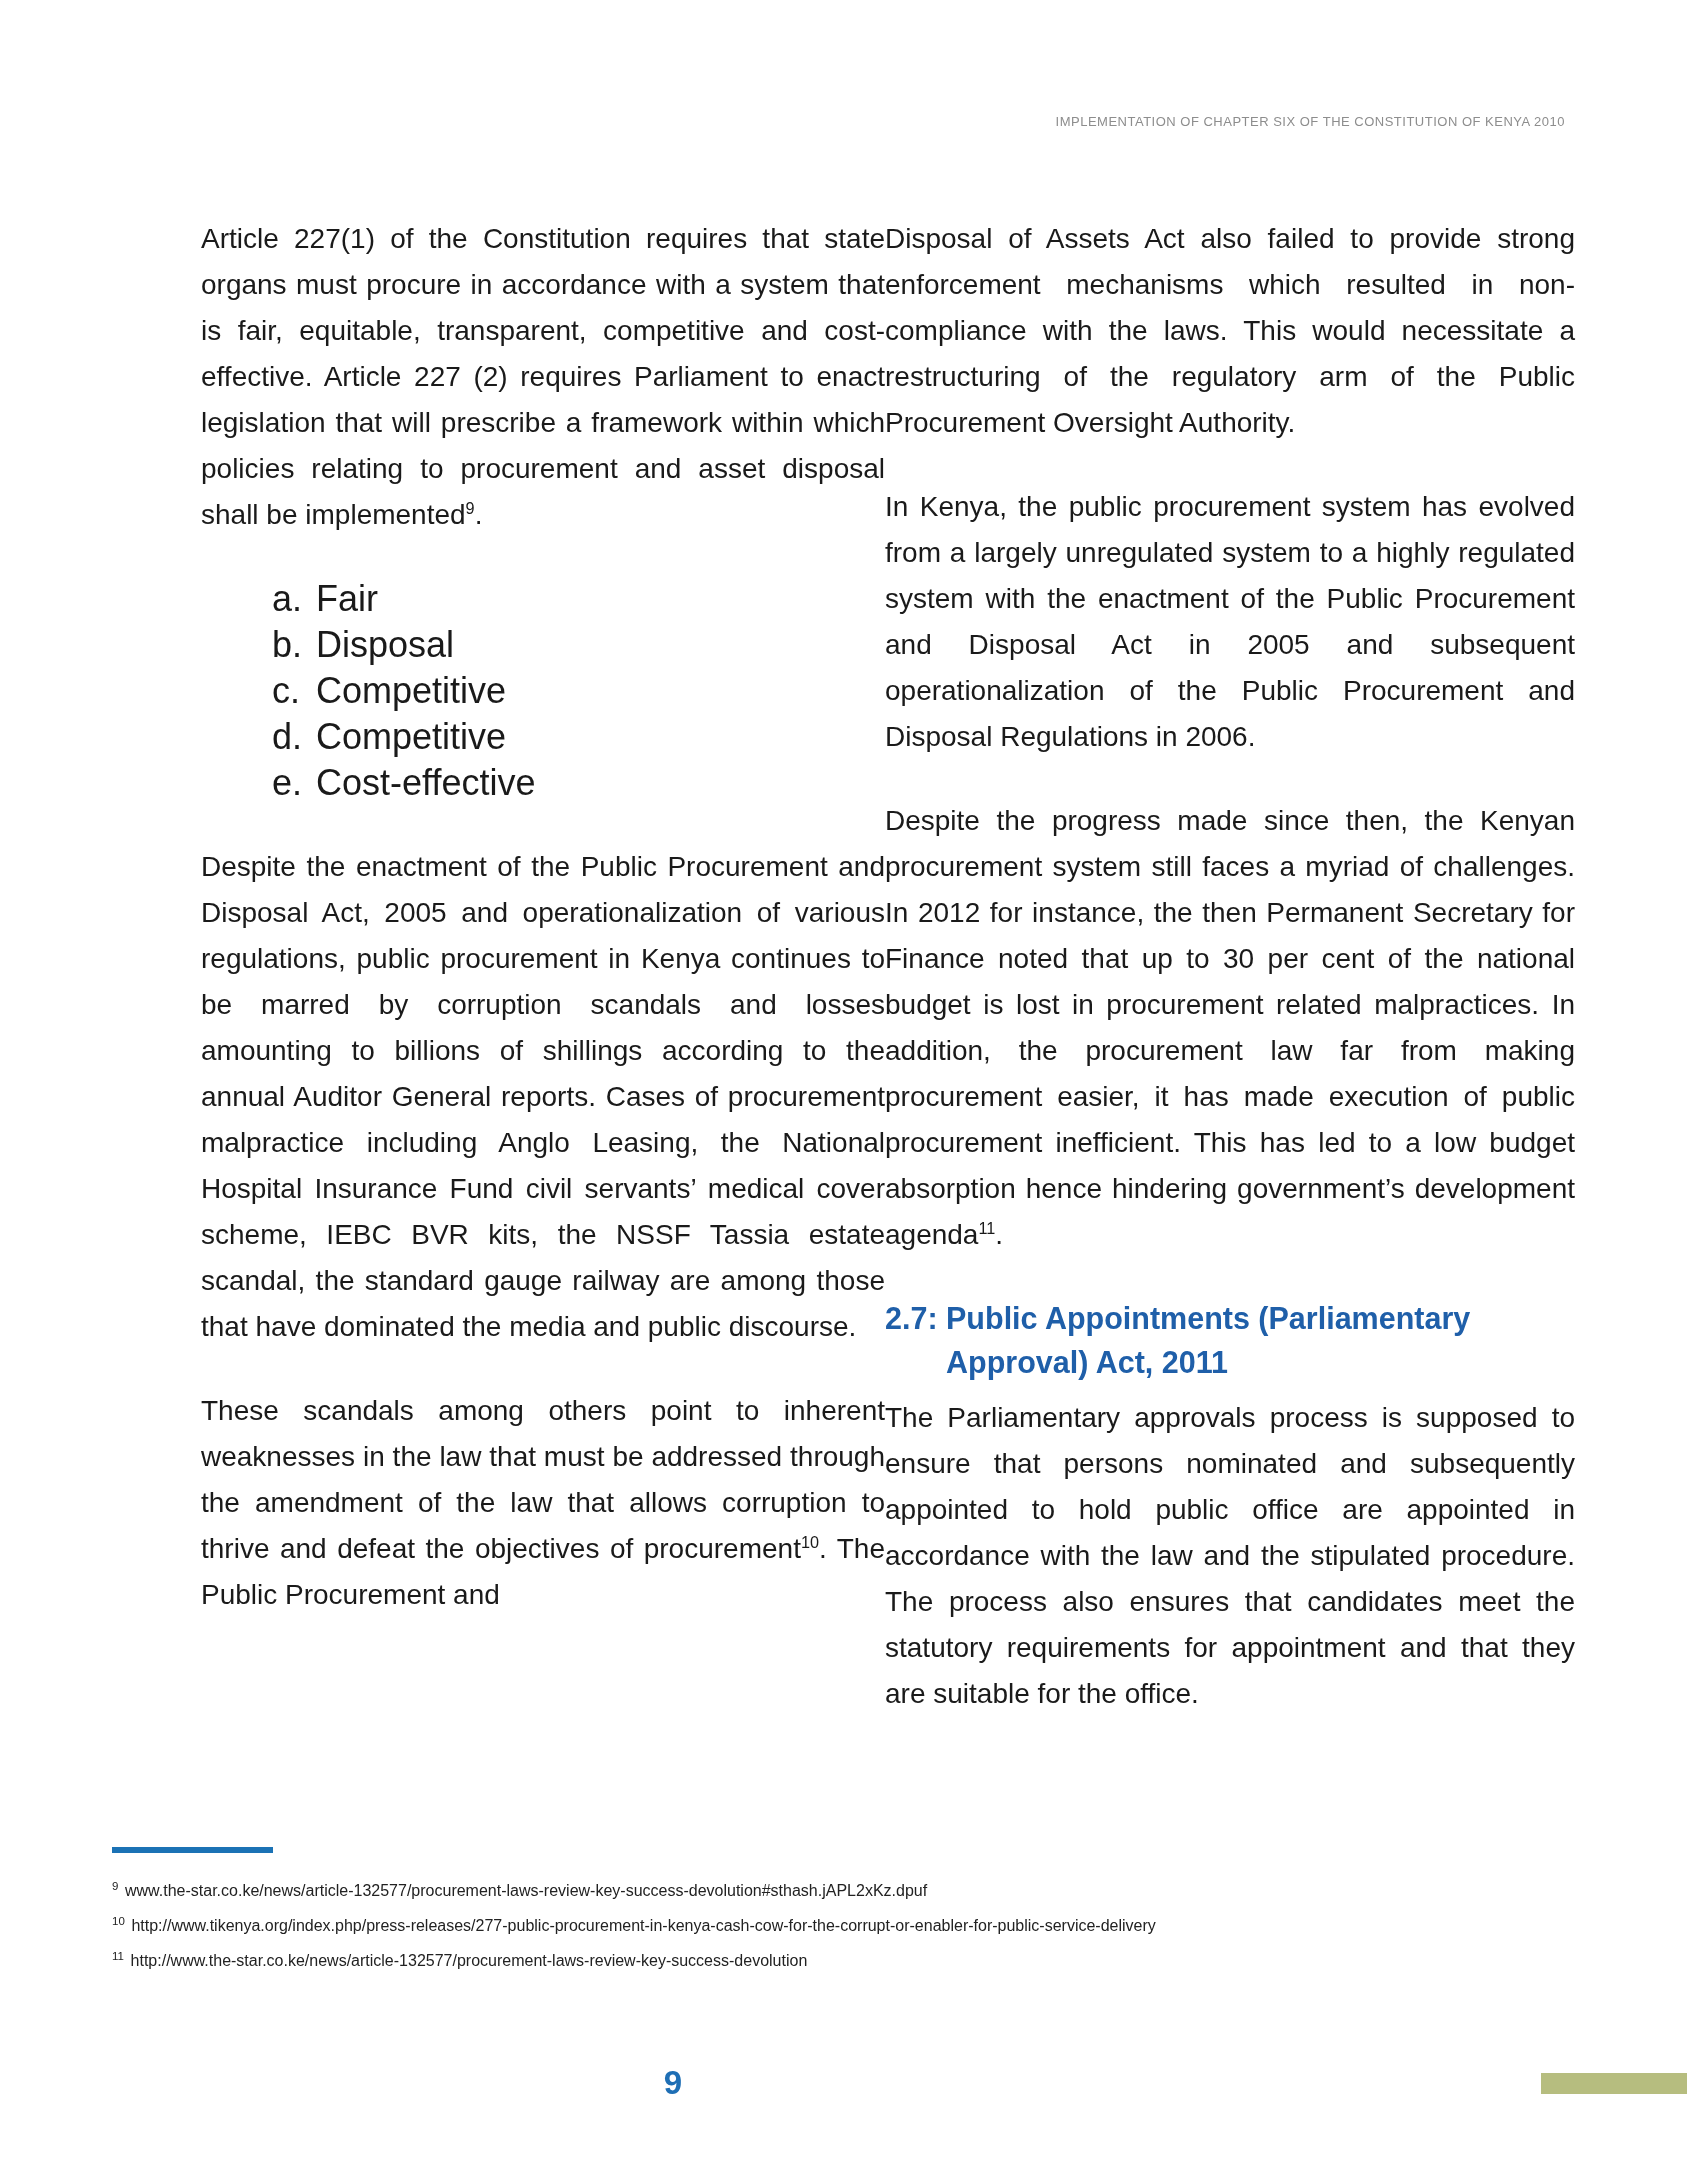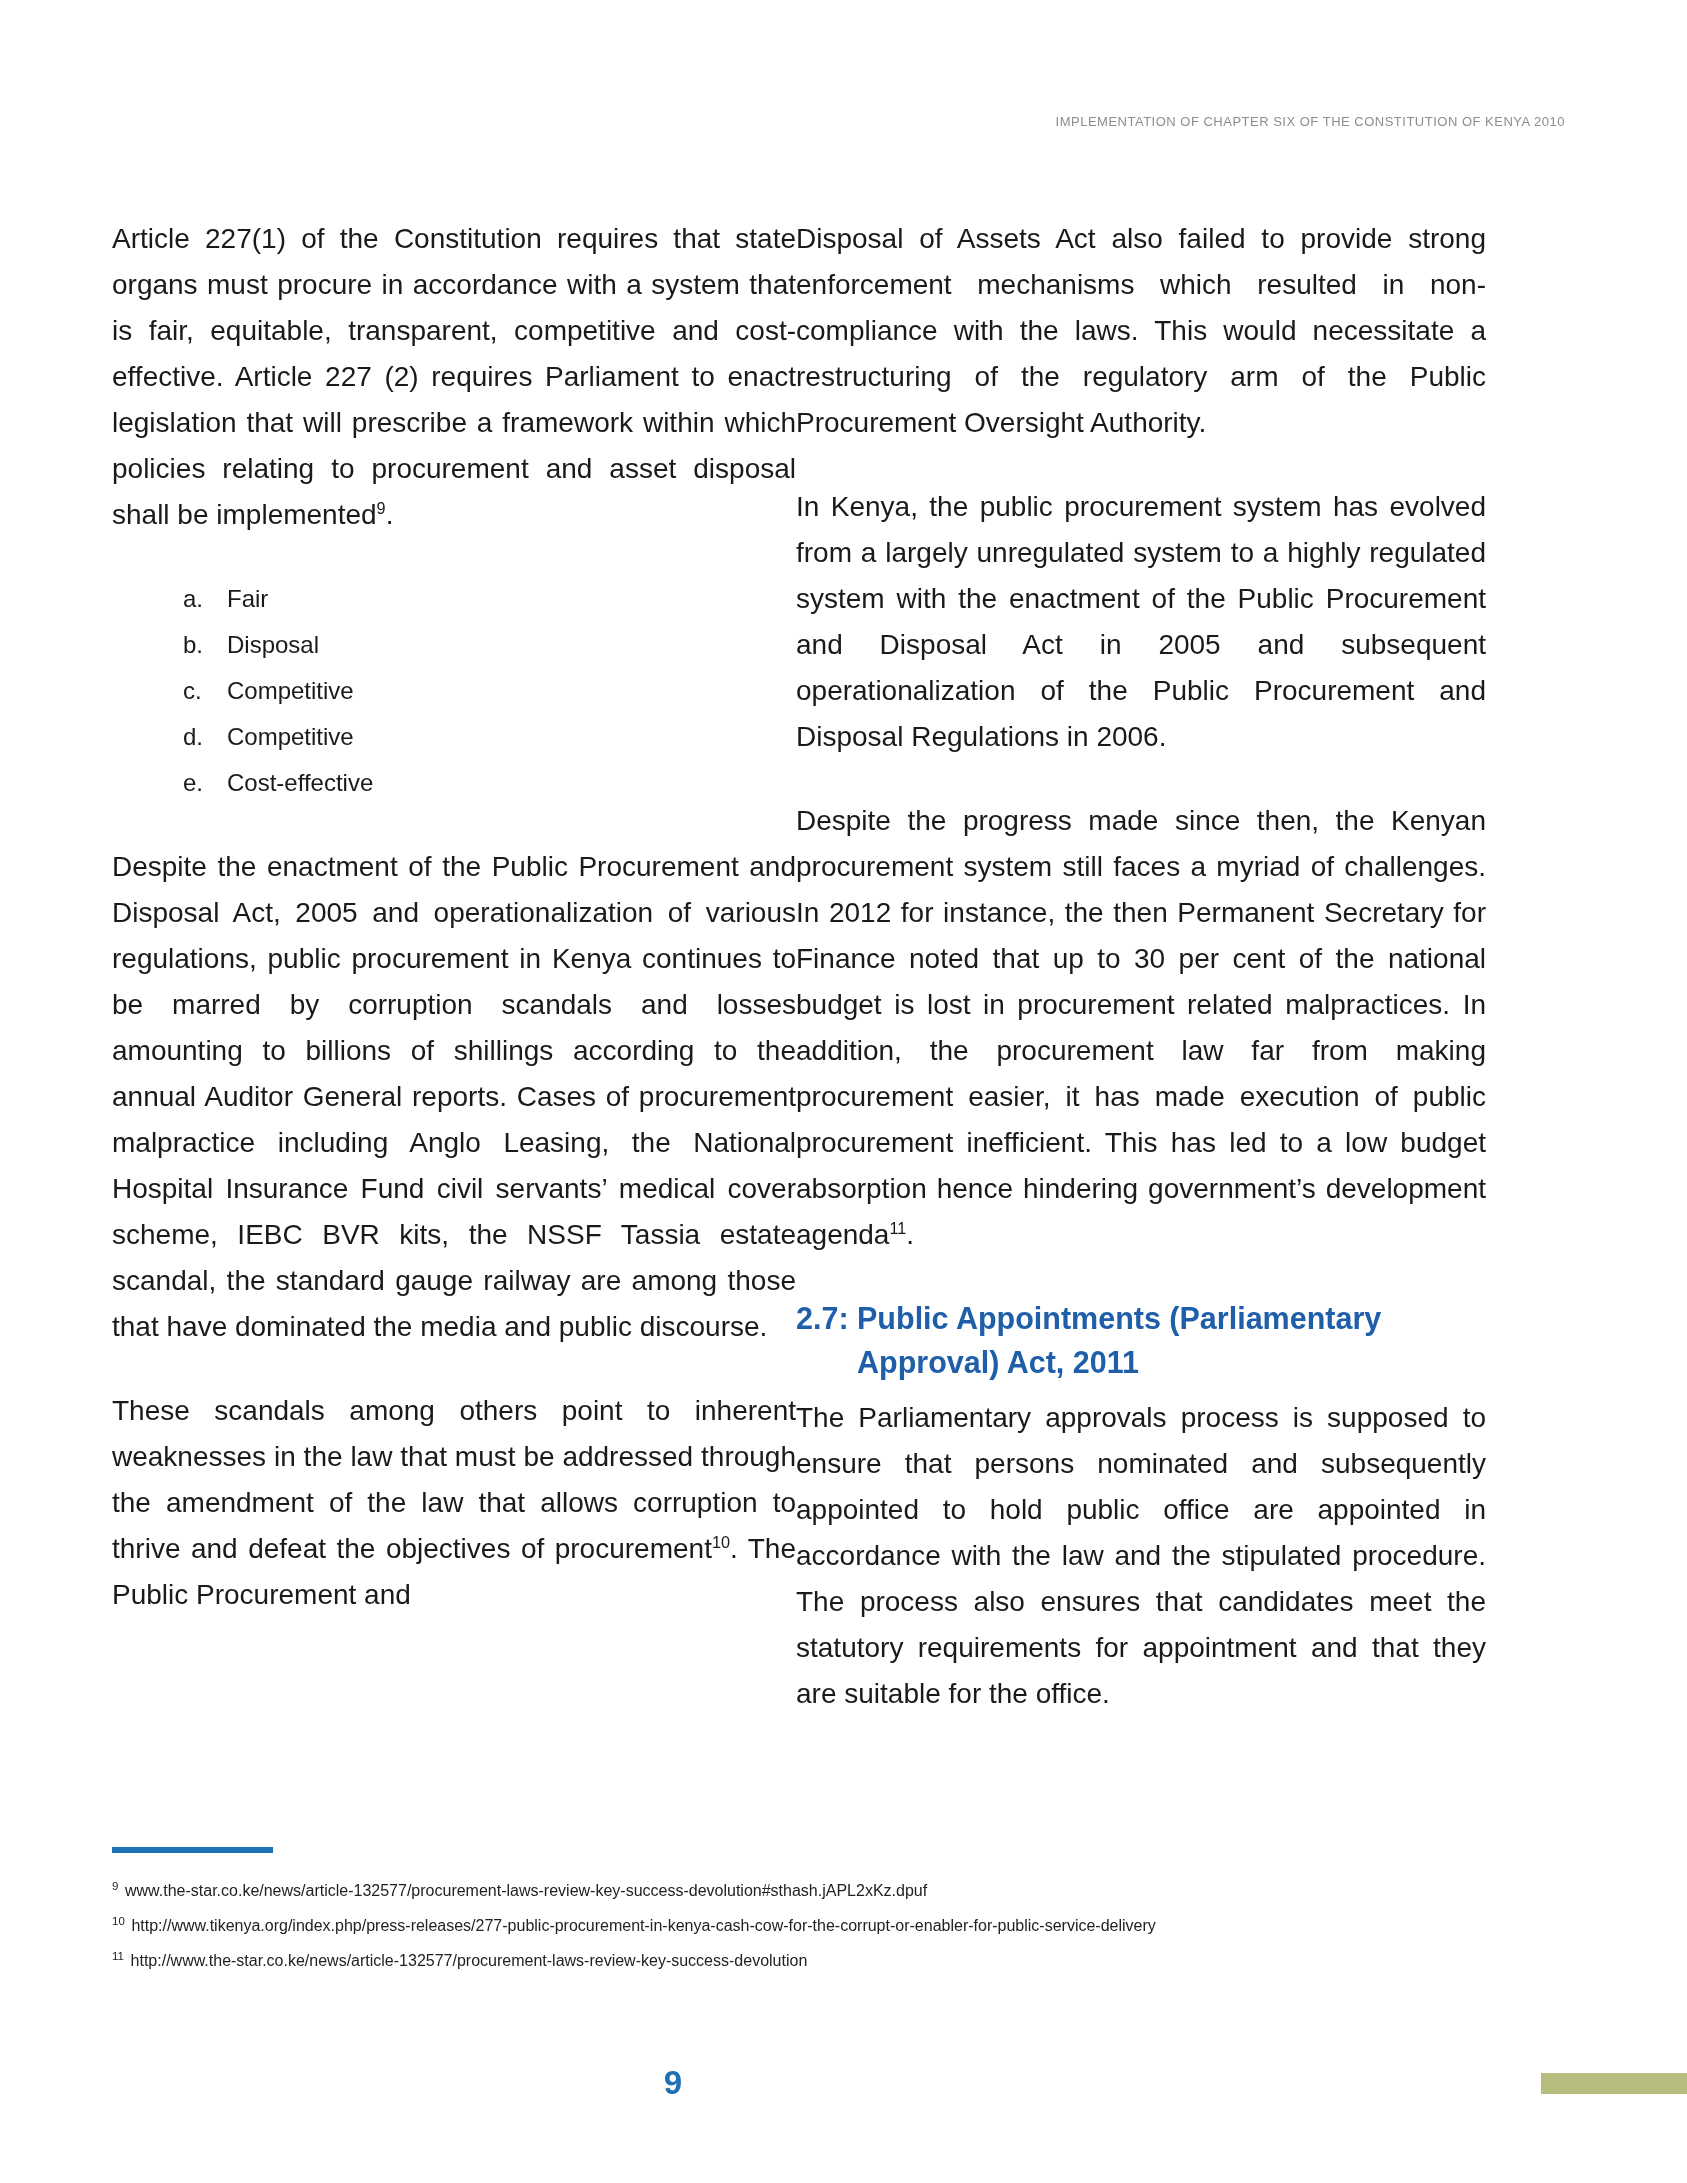--- a/index.html
+++ b/index.html
@@ -32,21 +32,21 @@
     font-stretch: condensed;
   }
 
   
   .columns {
     position: absolute;
     top: 216px;
     left: 112px;
     width: 1463px;
     display: flex;
-    justify-content: flex-start;
+    justify-content: flex-end;
   }
   .col {
     width: 684px;
   }
   .col-right { width: 690px; }
 
   p.body {
     margin: 0 0 38px 0;
     font-size: 28px;
     line-height: 46px;
@@ -65,21 +65,21 @@
 
   
   ol.alpha-list {
     margin: 0 0 38px 0;
     padding: 0 0 0 71px;
     list-style: none;
     counter-reset: alpha;
   }
   ol.alpha-list li {
     counter-increment: alpha;
-    font-size: 24px;
+    font-size: 36px;
     line-height: 46px;
     position: relative;
     padding-left: 44px;
   }
   ol.alpha-list li::before {
     content: counter(alpha, lower-alpha) ".";
     position: absolute;
     left: 0;
     top: 0;
   }

